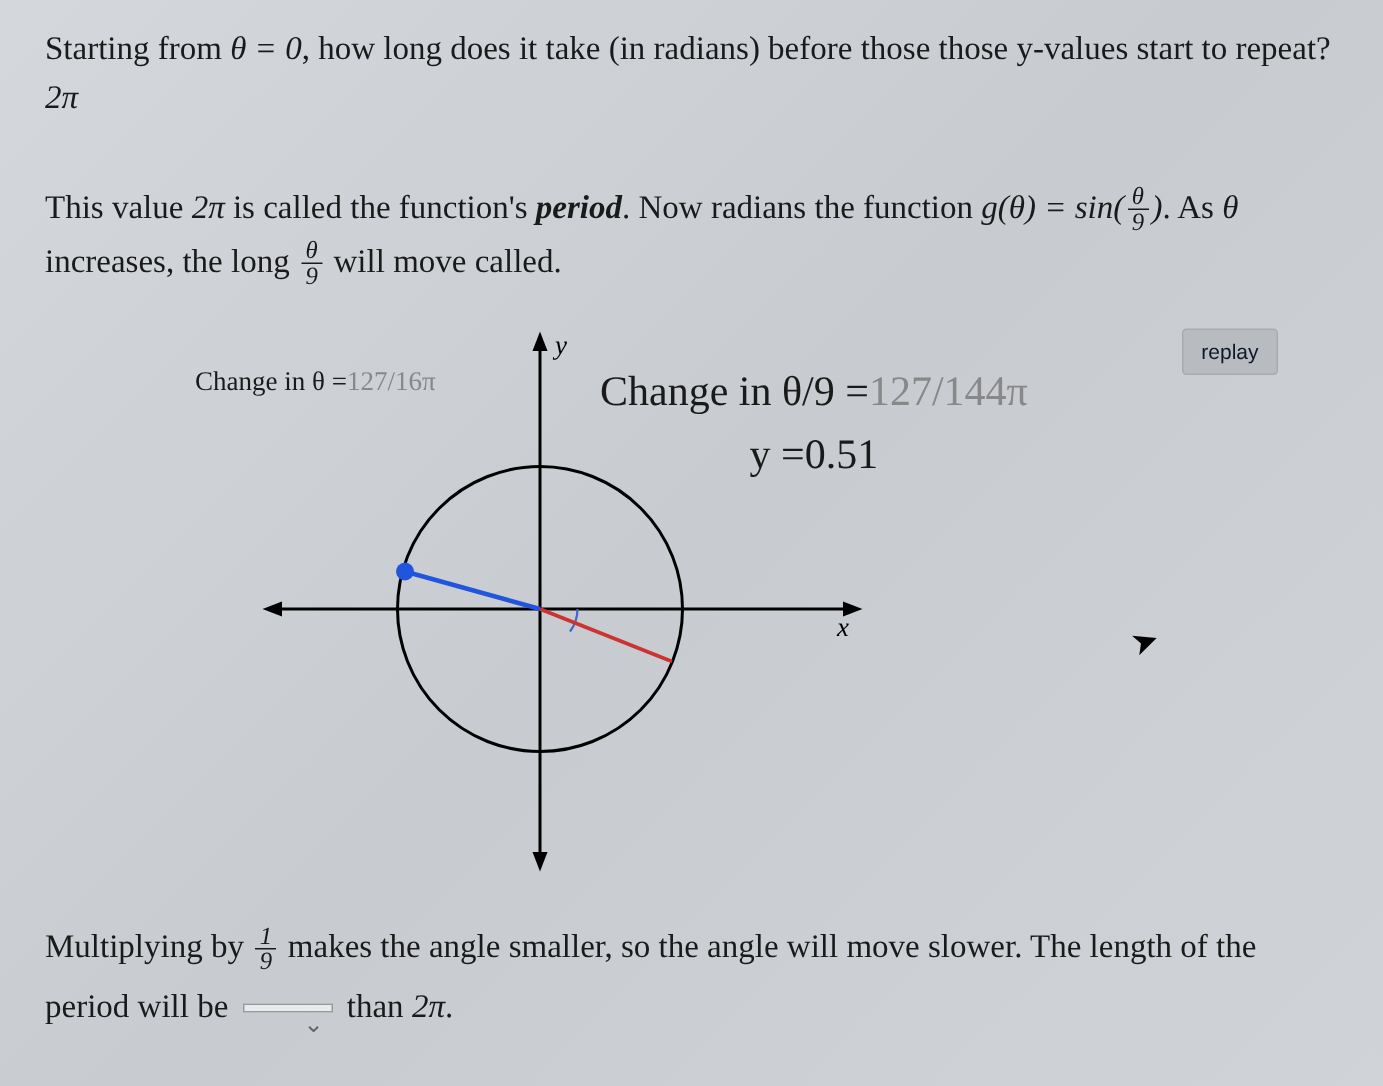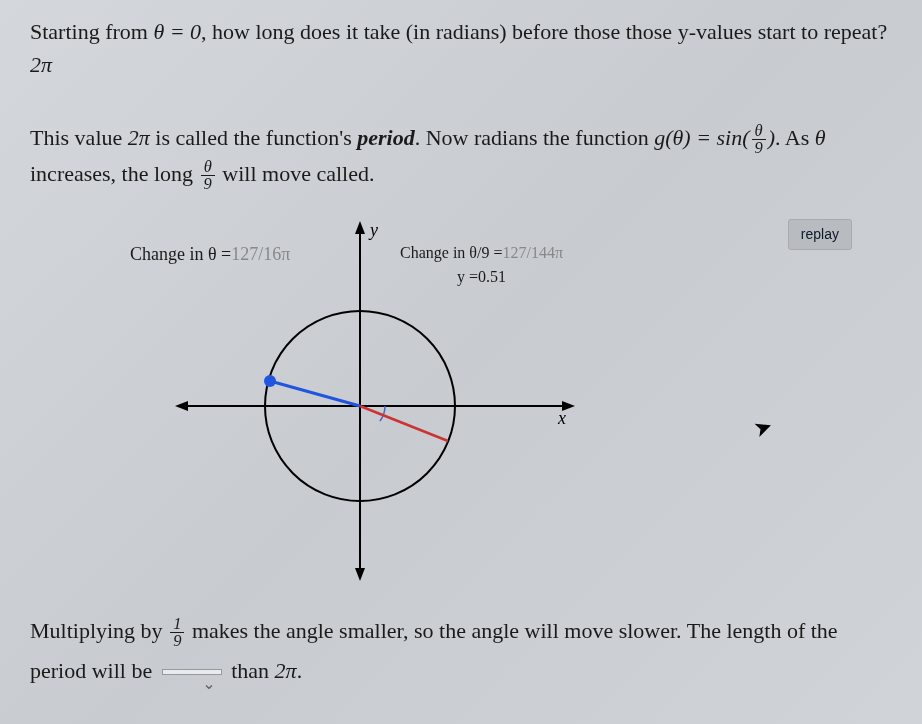--- a/index.html
+++ b/index.html
@@ -58,21 +58,21 @@
       left: 60px;
       text-align: center;
       font-size: 18px;
       margin-left: 40px;
     }
     .right-label {
       position: absolute;
       top: 30px;
       left: 370px;
       text-align: center;
-      font-size: 16px;
+      font-size: 28px;
     }
     .faded { color: #888; }
     .svg-graph {
       position: absolute;
       left: 130px;
       top: 5px;
     }
     .dropdown {
       display: inline-block;
       border: 1px solid #999;

